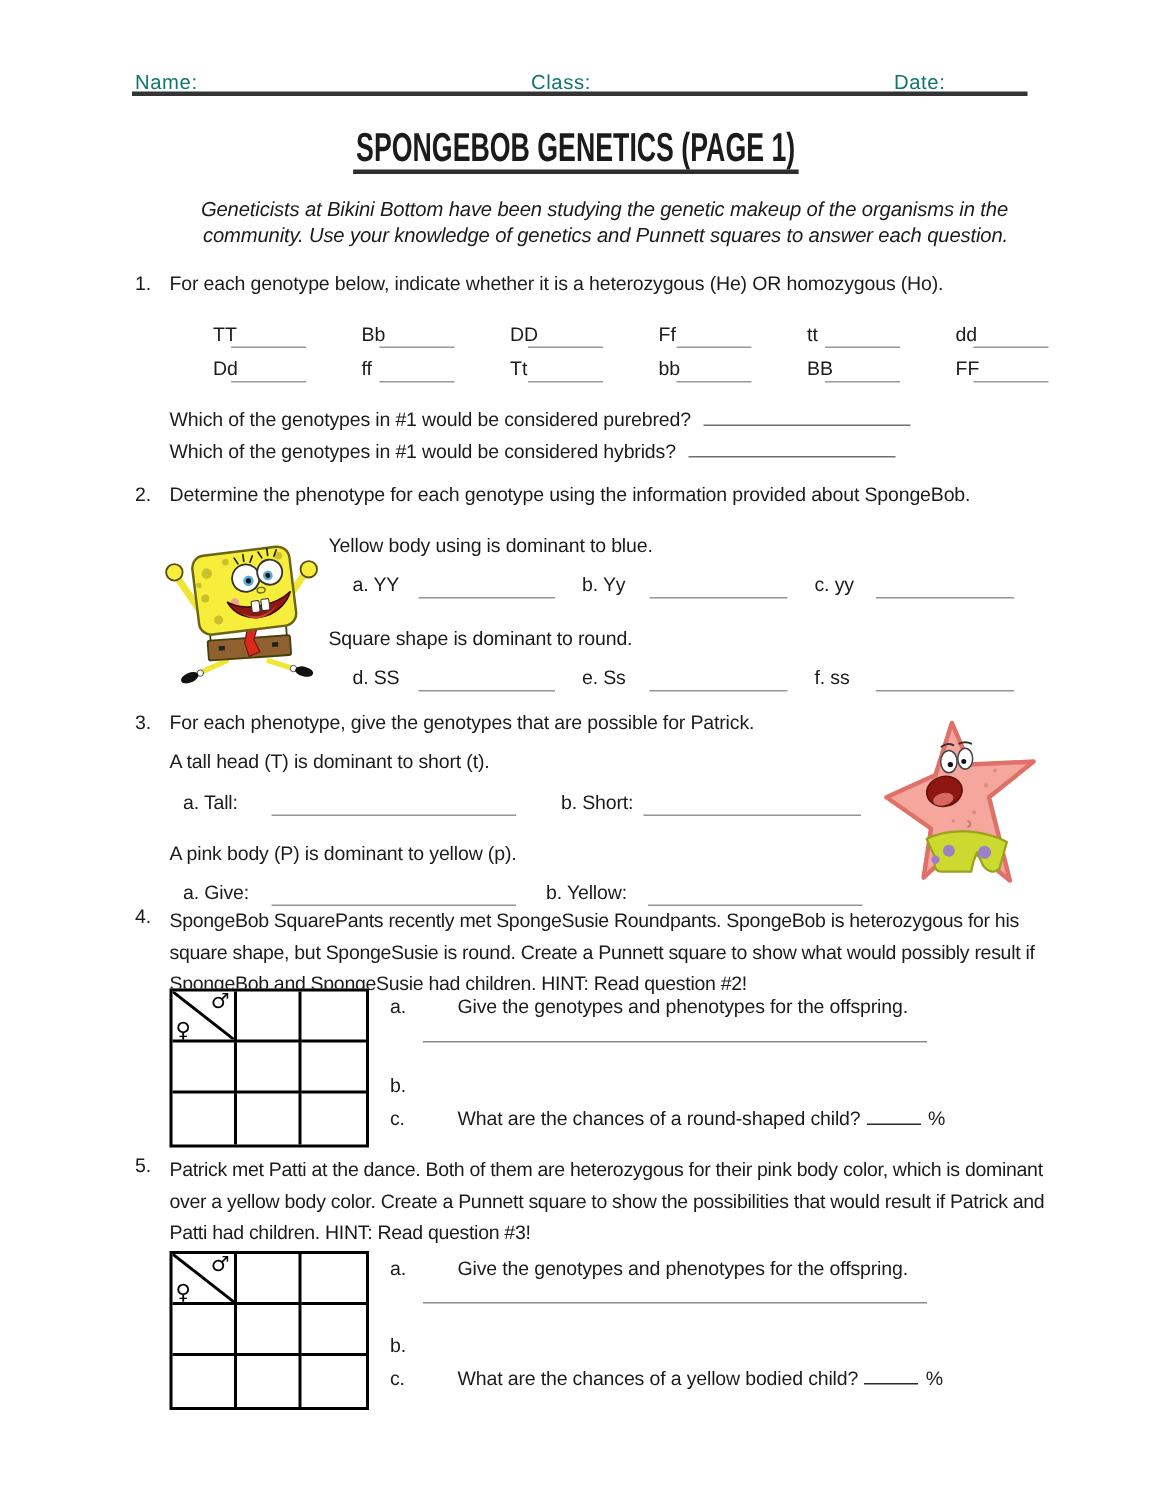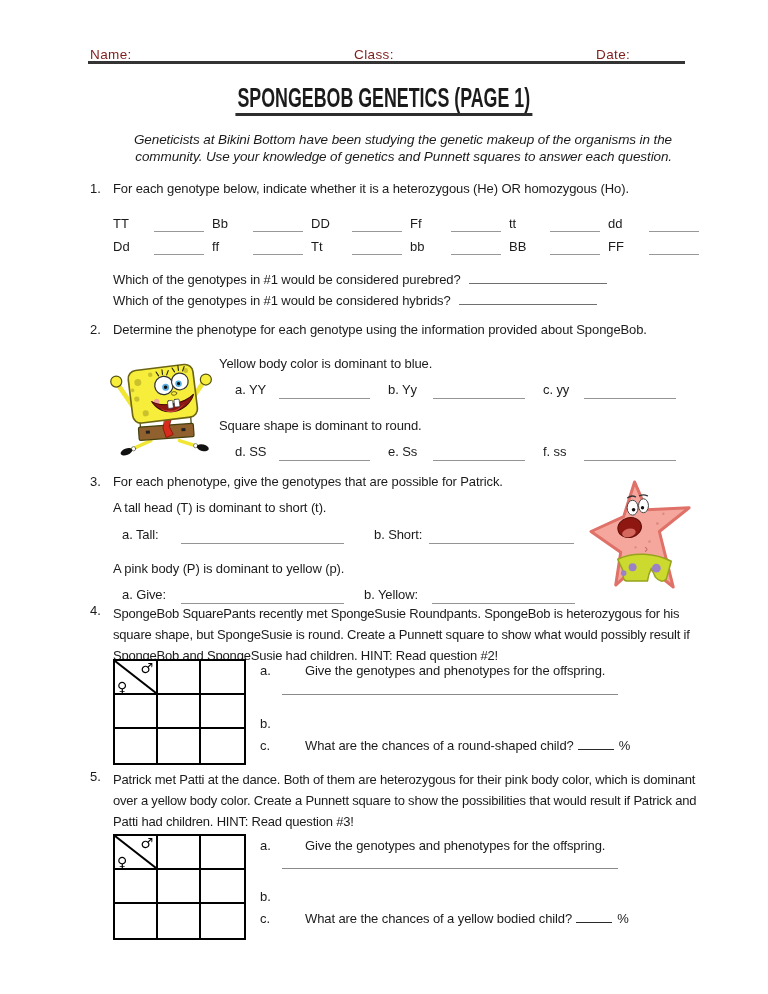--- a/index.html
+++ b/index.html
@@ -3,38 +3,38 @@
 <meta charset="utf-8">
 <style>
   html,body { margin:0; padding:0; background:#e8e8e8; }
   #page {
     position:relative; width:768px; height:994px; margin:0 auto;
     background:#ffffff; font-family:"Liberation Sans", sans-serif;
     color:#1b1b1b; overflow:hidden;
   }
   .t { position:absolute; font-size:13px; white-space:nowrap; letter-spacing:-0.1px; }
   .qnum { font-size:13px; }
-  .hdr { font-size:13.5px; color:#7f1d1d; letter-spacing:0.4px; }
+  .hdr { font-size:13.5px; color:#0f766e; letter-spacing:0.4px; }
   .header-rule { position:absolute; left:88px; top:61px; width:597px; height:3px; background:#343434; }
 
   .title-wrap { position:absolute; left:0; top:84px; width:768px; text-align:center; }
   .title {
     display:inline-block; font-weight:bold; font-size:27px; line-height:28px;
     transform:scaleX(0.66); transform-origin:50% 50%;
     border-bottom:3px solid #2e2e2e; padding:0 3px 1px;
   }
 
   .intro { position:absolute; left:96px; top:132px; width:576px; text-align:right;
            font-style:italic; font-size:13.5px; line-height:16.5px; letter-spacing:-0.1px; }
 
   .wrap { position:absolute; font-size:13px; line-height:21px; letter-spacing:-0.2px; }
 
   .gen-row { position:absolute; left:113px; display:flex; }
   .gen-cell { width:99px; position:relative; height:24px; }
-  .gen-cell .lbl { font-size:13px; }
+  .gen-cell .lbl { font-size:13px;margin-left:29px; }
   .gen-blank { position:absolute; left:41px; top:17px; width:50px; height:0; border-bottom:1.5px solid #989898; }
 
   .blank { position:absolute; height:0; border-bottom:1.5px solid #949494; }
   .ans-blank { display:inline-block; width:138px; height:11px; margin-left:8px; border-bottom:1.4px solid #6f6f6f; }
   .mini-blank { display:inline-block; width:36px; height:11px; margin-left:4px; border-bottom:1.3px solid #2b2b2b; }
   .pct { letter-spacing:0; }
   .gap { margin-left:5px; }
   .long-line { position:absolute; height:0; border-bottom:1.6px solid #8a8a8a; }
 
   .punnett { position:absolute; width:133px; height:106px; display:grid;
@@ -88,21 +88,21 @@
 
   <div class="t" style="left:113px;top:272px">
     <span>Which of the genotypes in #1 would be considered purebred?</span><span class="ans-blank"></span>
   </div>
   <div class="t" style="left:113px;top:293px">
     <span>Which of the genotypes in #1 would be considered hybrids?</span><span class="ans-blank"></span>
   </div>
 
   <span class="t qnum" style="left:90px;top:322px">2.</span>
   <span class="t" style="left:113px;top:322px">Determine the phenotype for each genotype using the information provided about SpongeBob.</span>
-  <span class="t" style="left:219px;top:356px">Yellow body color is dominant to blue.</span>
+  <span class="t" style="left:219px;top:356px">Yellow body using is dominant to blue.</span>
   <span class="t" style="left:235px;top:382px">a. YY</span>
   <span class="t" style="left:388px;top:382px">b. Yy</span>
   <span class="t" style="left:543px;top:382px">c. yy</span>
   <div class="blank" style="left:279px;top:398px;width:91px"></div>
   <div class="blank" style="left:433px;top:398px;width:92px"></div>
   <div class="blank" style="left:584px;top:398px;width:92px"></div>
   <span class="t" style="left:219px;top:418px">Square shape is dominant to round.</span>
   <span class="t" style="left:235px;top:444px">d. SS</span>
   <span class="t" style="left:388px;top:444px">e. Ss</span>
   <span class="t" style="left:543px;top:444px">f. ss</span>

